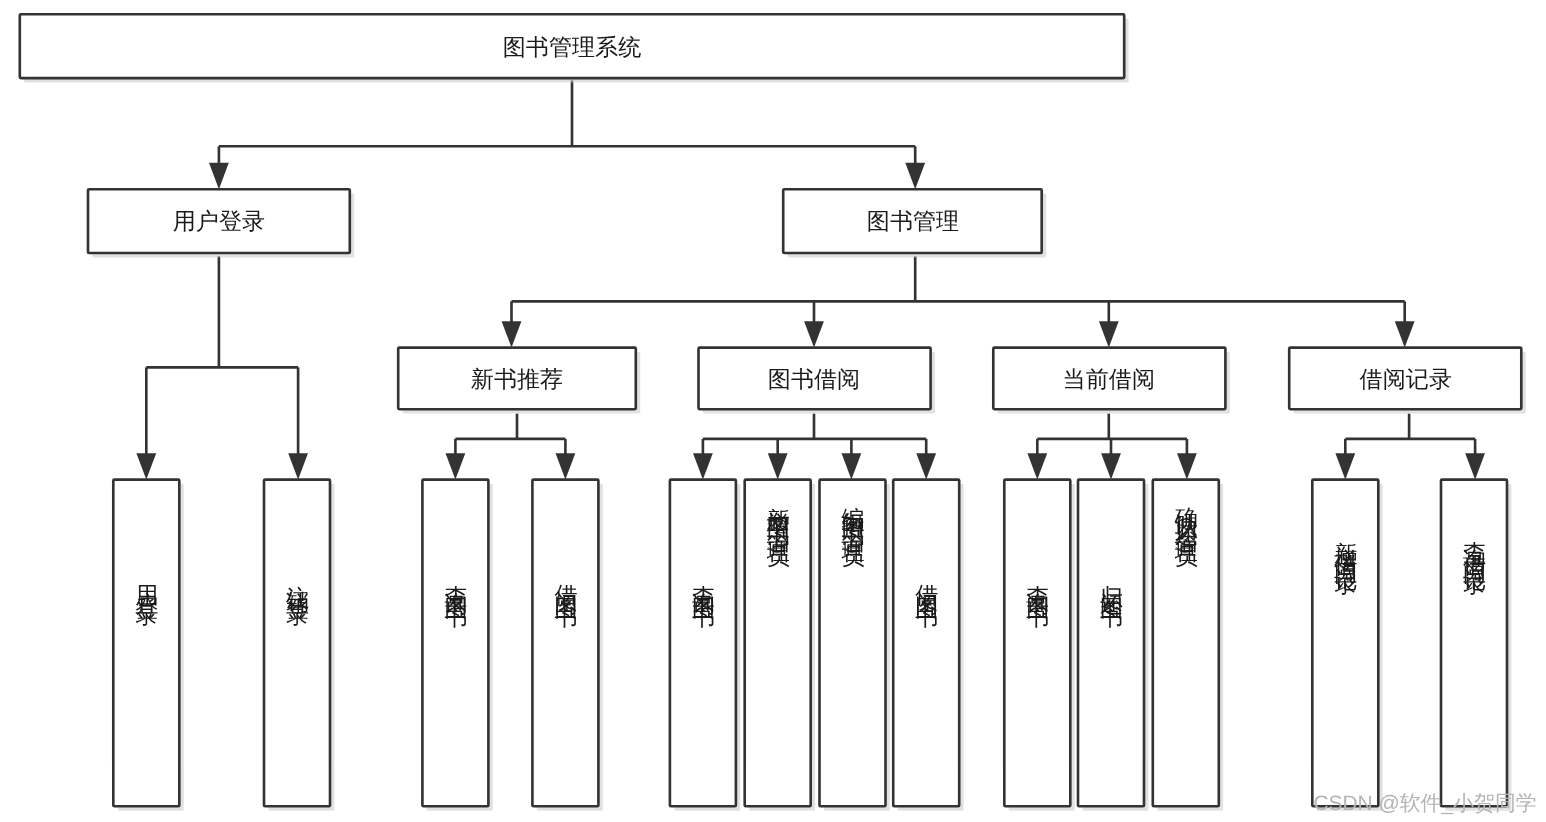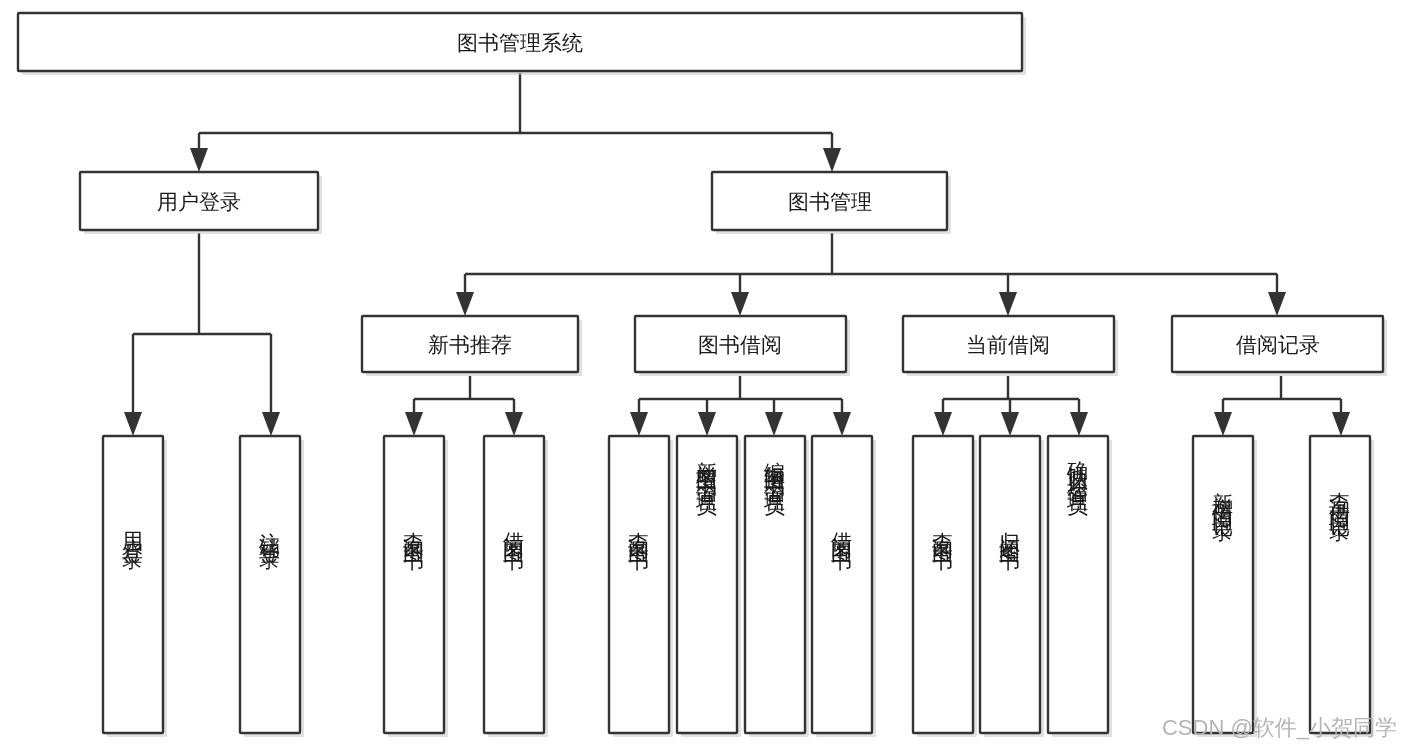--- a/index.html
+++ b/index.html
@@ -58,21 +58,21 @@
     font-family: "Liberation Sans", "DejaVu Sans", sans-serif;
     font-size: 21px;
     fill: #1a1a1a;
     text-anchor: middle;
   }
   .watermark {
     position: absolute;
     right: 8px;
     bottom: 4px;
     font-family: "Liberation Sans", "DejaVu Sans", sans-serif;
-    font-size: 22px;
+    font-size: 19px;
     color: #b4b4b4;
     white-space: nowrap;
     user-select: none;
   }
 </style>
 </head>
 <body>
 
 <div id="diagram-root">
 

